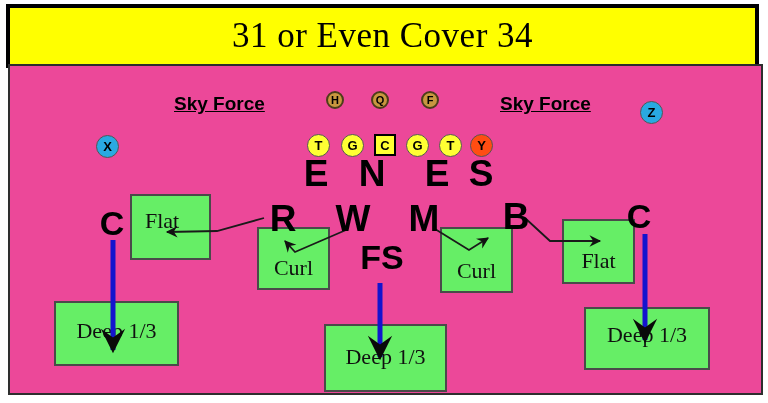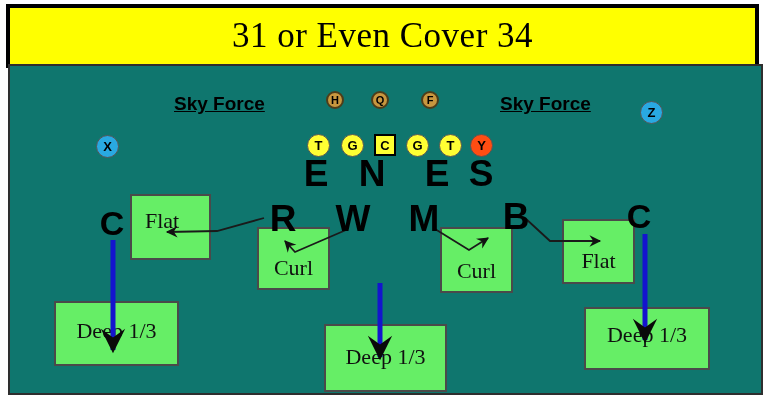--- a/index.html
+++ b/index.html
@@ -11,21 +11,21 @@
     position:absolute; left:6px; top:4px; width:753px; height:64px;
     box-sizing:border-box; background:#FFFF00; border:4px solid #000000;
     display:flex; align-items:center; justify-content:center;
   }
   .banner-title {
     font-family:"Liberation Serif", serif; font-size:35px; color:#000;
     letter-spacing:0.5px;
   }
   .field {
     position:absolute; left:8px; top:64px; width:755px; height:331px;
-    box-sizing:border-box; background:#0f766e; border:2px solid #2e2e2e;
+    box-sizing:border-box; background:#ec4899; border:2px solid #2e2e2e;
   }
   .skyforce {
     position:absolute; font-weight:bold; font-size:19px; color:#000;
     text-decoration:underline;
   }
   .circ {
     position:absolute; border-radius:50%; box-sizing:border-box;
     display:flex; align-items:center; justify-content:center;
     font-weight:bold; color:#000; z-index:3;
   }
@@ -112,20 +112,21 @@
     <span class="letter" style="left:306px; top:107px;">E</span>
     <span class="letter" style="left:362px; top:107px;">N</span>
     <span class="letter" style="left:427px; top:107px;">E</span>
     <span class="letter" style="left:471px; top:107px;">S</span>
 
     <span class="letter" style="left:273px; top:152px;">R</span>
     <span class="letter" style="left:343px; top:152px;">W</span>
     <span class="letter" style="left:414px; top:152px;">M</span>
     <span class="letter" style="left:506px; top:150px;">B</span>
 
+    <span class="letter" style="left:372px; top:191px; font-size:34px;">FS</span>
     <span class="letter corner" style="left:102px; top:157px;">C</span>
     <span class="letter corner" style="left:629px; top:150px;">C</span>
 
     <div class="zone" style="left:120px; top:128px; width:81px; height:66px;">
       <span class="zlabel topleft">Flat</span>
     </div>
     <div class="zone" style="left:247px; top:161px; width:73px; height:63px;">
       <span class="zlabel botcenter-hi">Curl</span>
     </div>
     <div class="zone" style="left:430px; top:161px; width:73px; height:66px;">

